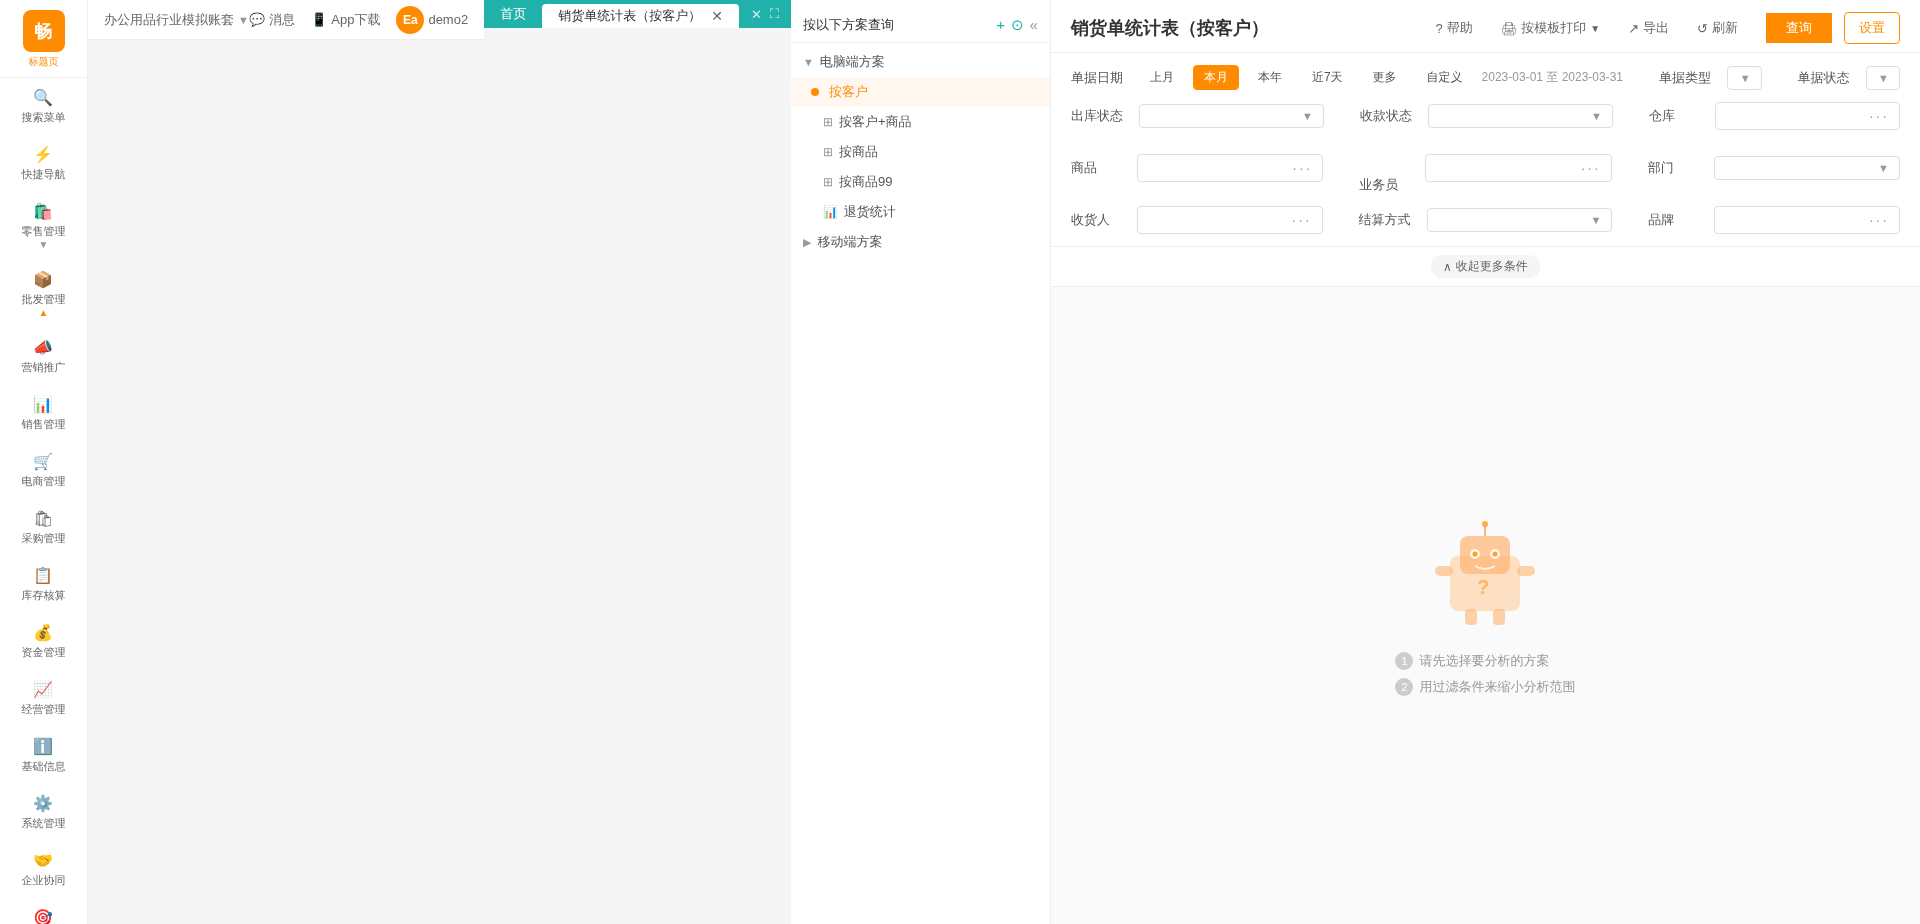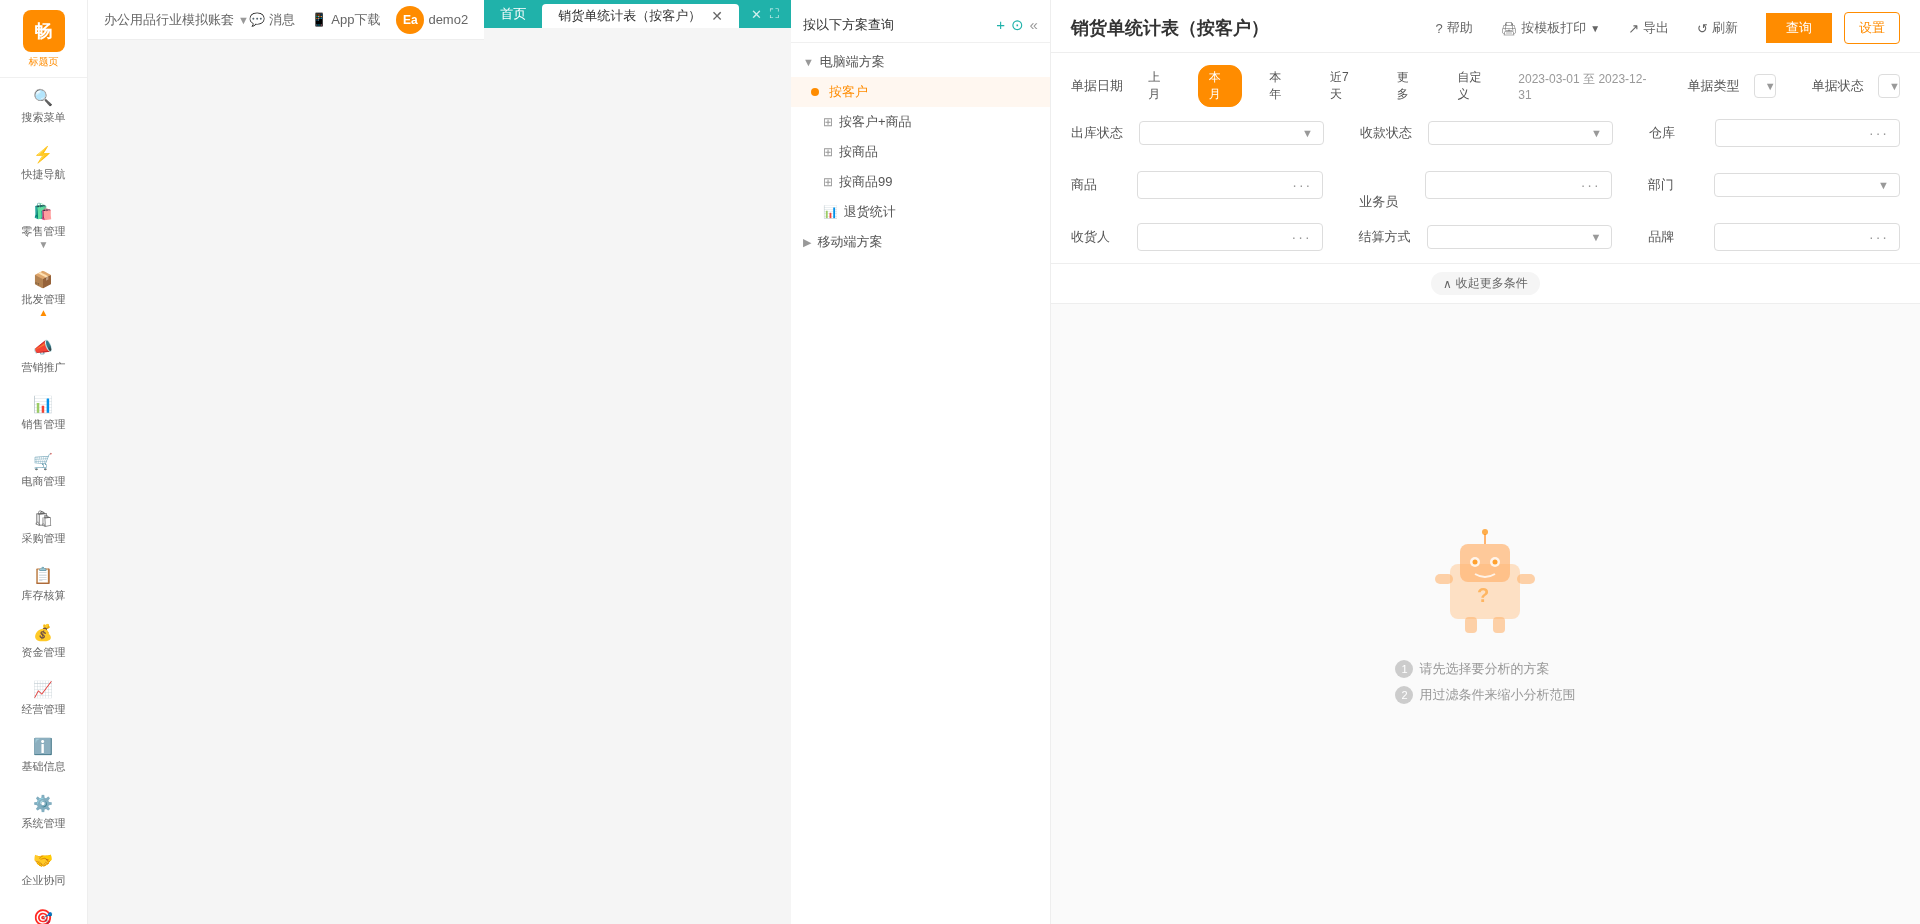--- a/index.html
+++ b/index.html
@@ -55,23 +55,23 @@
     .page-header { background: #fff; padding: 12px 20px 8px; border-bottom: 1px solid #eee; display: flex; align-items: center; justify-content: space-between; flex-shrink: 0; }
     .page-title { font-size: 18px; font-weight: 600; color: #333; }
     .page-actions { display: flex; align-items: center; gap: 12px; }
     .action-btn { display: flex; align-items: center; gap: 4px; color: #666; font-size: 13px; cursor: pointer; padding: 4px 8px; border-radius: 4px; }
 
     
     .filter-area { background: #fff; padding: 12px 20px; border-bottom: 1px solid #eee; flex-shrink: 0; }
     .filter-row { display: flex; align-items: center; gap: 16px; margin-bottom: 12px; }
     .filter-row:last-child { margin-bottom: 0; }
     .filter-label { font-size: 13px; color: #555; white-space: nowrap; min-width: 50px; }
-    .filter-date-group { display: flex; align-items: center; gap: 16px; }
+    .filter-date-group { display: flex; align-items: center; gap: 8px; }
     .date-btn { padding: 3px 10px; font-size: 12px; border-radius: 3px; cursor: pointer; color: #555; border: 1px solid transparent; }
-    .date-btn.active { background: #ff8c00; color: #fff; border-color: #ff8c00; border-radius: 12px; }
+    .date-btn.active { background: #ff8c00; color: #fff; border-color: #ff8c00; border-radius: 4px; }
     .date-range { font-size: 12px; color: #999; }
     .filter-select { flex: 1; border: 1px solid #ddd; border-radius: 4px; padding: 5px 10px; display: flex; align-items: center; justify-content: space-between; cursor: pointer; background: #fff; min-width: 0; }
     .filter-select-text { font-size: 13px; color: #999; }
     .select-arrow { color: #999; font-size: 11px; }
     .select-dots { color: #999; font-size: 14px; letter-spacing: 2px; }
     .query-btn { background: #ff8c00; color: #fff; border: none; border-radius: 0; padding: 6px 20px; cursor: pointer; font-size: 13px; }
     .settings-btn { background: #fff; color: #ff8c00; border: 1px solid #ff8c00; border-radius: 4px; padding: 6px 14px; cursor: pointer; font-size: 13px; }
 
     
     .collapse-bar { background: #fff; padding: 8px 20px; text-align: center; border-bottom: 1px solid #eee; flex-shrink: 0; }
@@ -286,21 +286,21 @@
 
         <div class="filter-row">
           <span class="filter-label">单据日期</span>
           <div class="filter-date-group">
             <span class="date-btn">上月</span>
             <span class="date-btn active">本月</span>
             <span class="date-btn">本年</span>
             <span class="date-btn">近7天</span>
             <span class="date-btn">更多</span>
             <span class="date-btn">自定义</span>
-            <span class="date-range">2023-03-01 至 2023-12-31</span>
+            <span class="date-range">2023-03-01 至 2023-03-31</span>
           </div>
 
           <span class="filter-label" style="margin-left:20px;">单据类型</span>
           <div class="filter-select" style="max-width:320px;">
             <span class="filter-select-text"></span>
             <span class="select-arrow">▼</span>
           </div>
 
           <span class="filter-label" style="margin-left:20px;">单据状态</span>
           <div class="filter-select" style="max-width:320px;">

